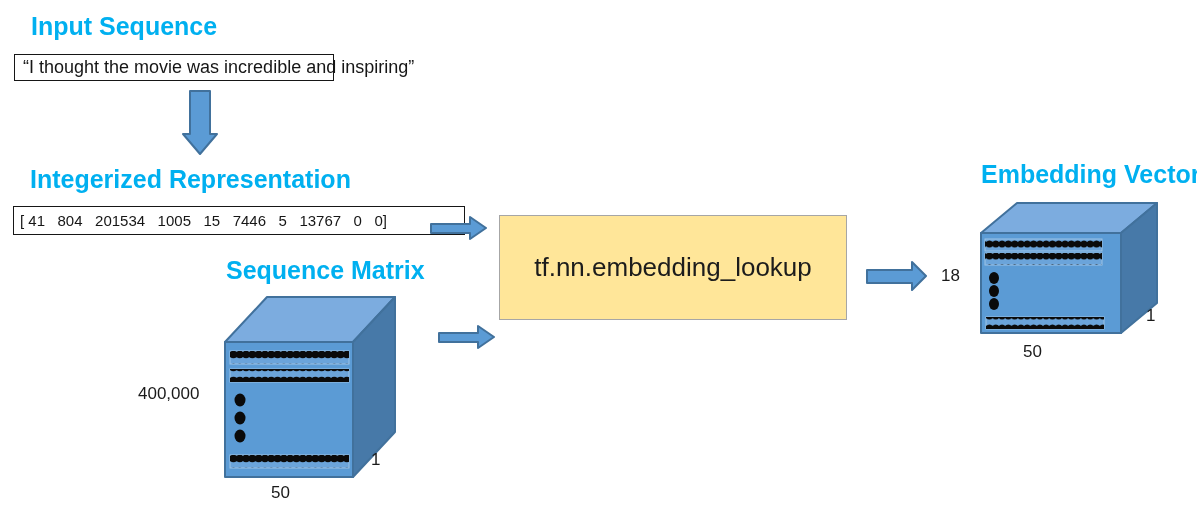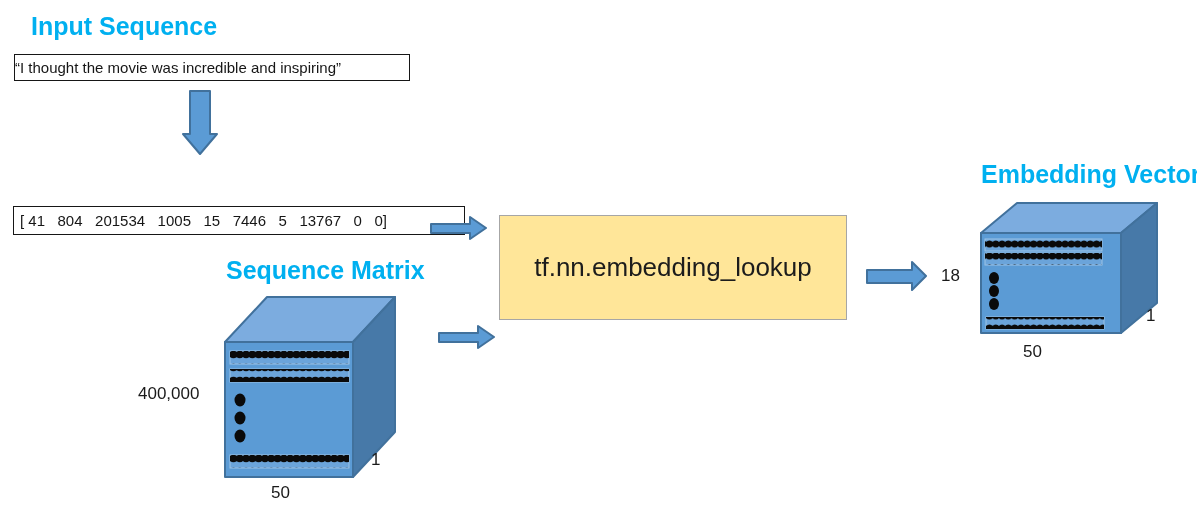--- a/index.html
+++ b/index.html
@@ -19,21 +19,21 @@
   }
   .text-box{
     position:absolute;
     background:#ffffff;
     border:1px solid #161616;
     color:#161616;
     display:flex;align-items:center;
     box-sizing:border-box;
     white-space:pre;
   }
-  .input-box{left:14px;top:54px;width:396px;height:27px;font-size:15px;}
+  .input-box{left:14px;top:54px;width:320px;height:27px;font-size:18px;padding-left:8px;}
   .int-box{left:13px;top:206px;width:452px;height:29px;font-size:15px;padding-left:6px;}
   .lookup-box{
     position:absolute;
     left:499px;top:215px;width:348px;height:105px;
     background:var(--lookup-fill);
     border:1.5px solid var(--lookup-stroke);
     box-sizing:border-box;
     display:flex;align-items:center;justify-content:center;
     font-size:26px;color:#1c1c1c;
   }
@@ -66,20 +66,21 @@
     </defs>
   </svg>
 
   <h2 class="heading" style="left:31px;top:12px;">Input Sequence</h2>
   <div class="text-box input-box">“I thought the movie was incredible and inspiring”</div>
 
   <svg class="svg-abs" style="left:182px;top:90px;" width="36" height="66" viewBox="0 0 36 66">
     <polygon class="arrow-shape" points="8,1 28,1 28,44 35,44 18,64 1,44 8,44"></polygon>
   </svg>
 
+  <h2 class="heading" style="left:30px;top:165px;">Integerized Representation</h2>
   <div class="text-box int-box">[ 41   804   201534   1005   15   7446   5   13767   0   0]</div>
 
   <svg class="svg-abs" style="left:430px;top:216px;" width="58" height="24" viewBox="0 0 58 24">
     <polygon class="arrow-shape" points="1,8 40,8 40,1 56,12 40,23 40,17 1,17"></polygon>
   </svg>
 
   <h2 class="heading" style="left:226px;top:256px;">Sequence Matrix</h2>
 
   <svg class="svg-abs" style="left:224px;top:296px;" width="174" height="184" viewBox="0 0 174 184">
     <polygon class="face-top" points="1,46 129,46 171,1 43,1"></polygon>

